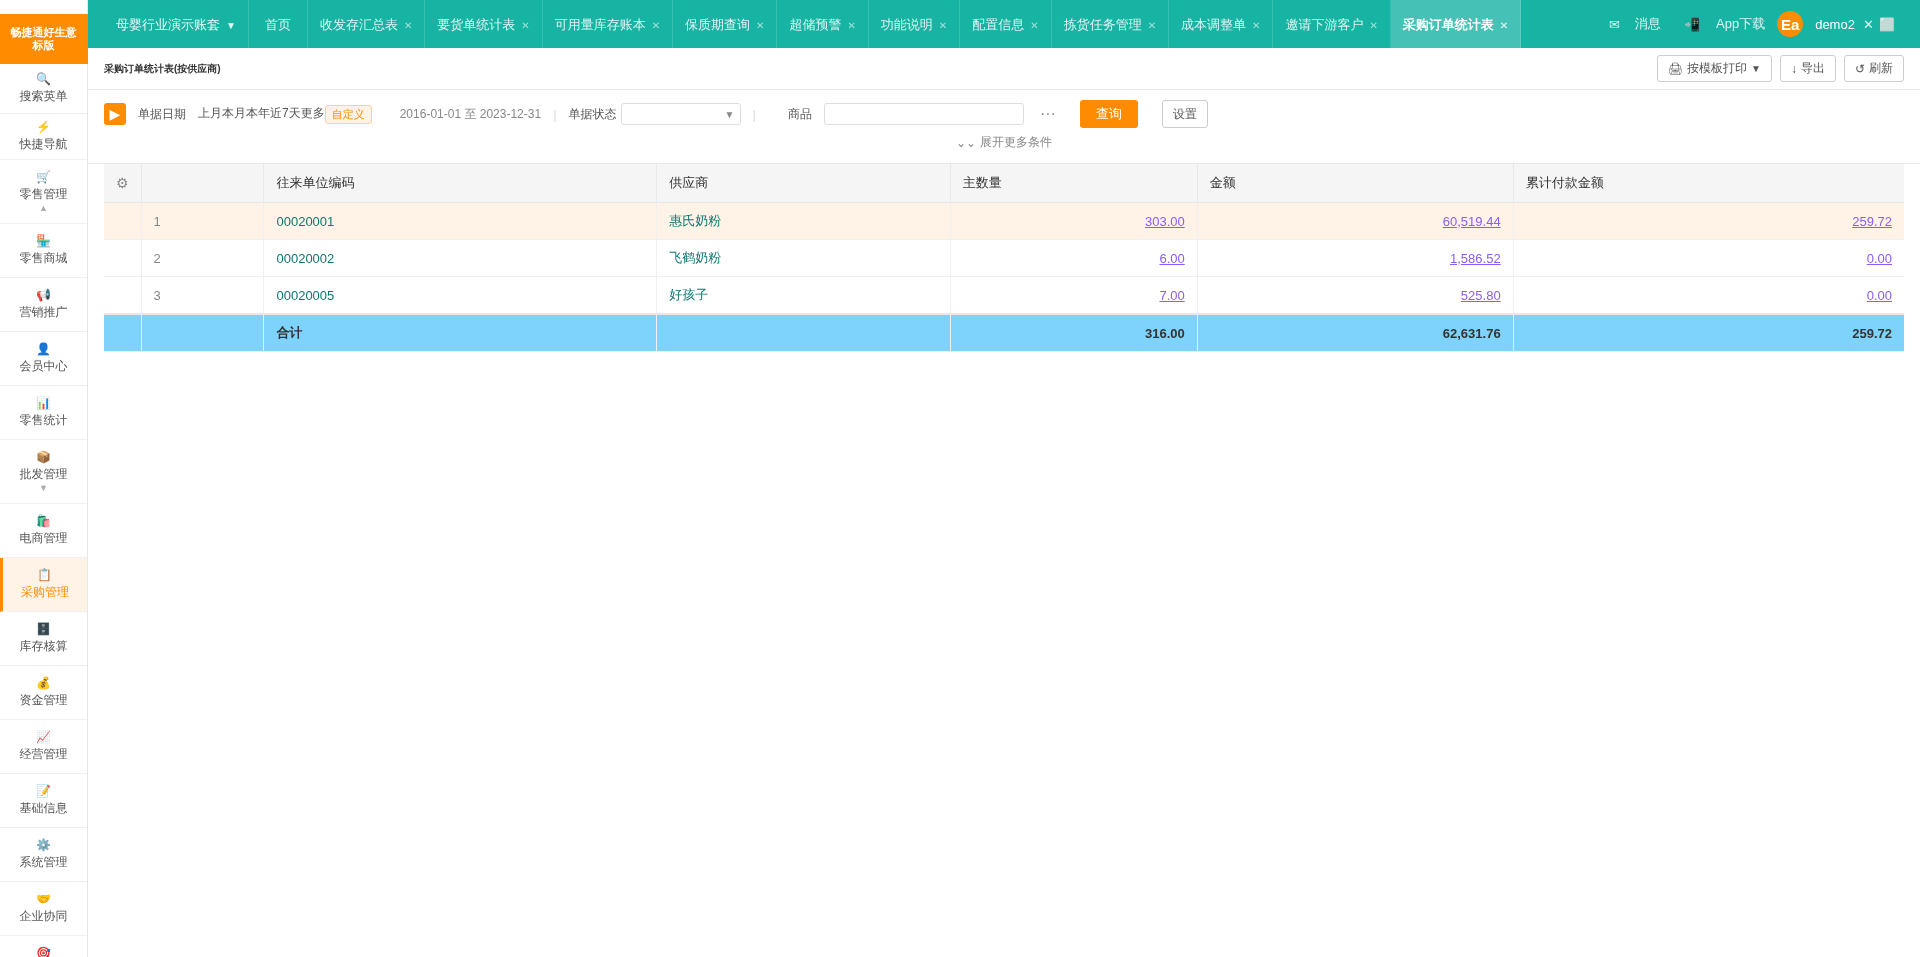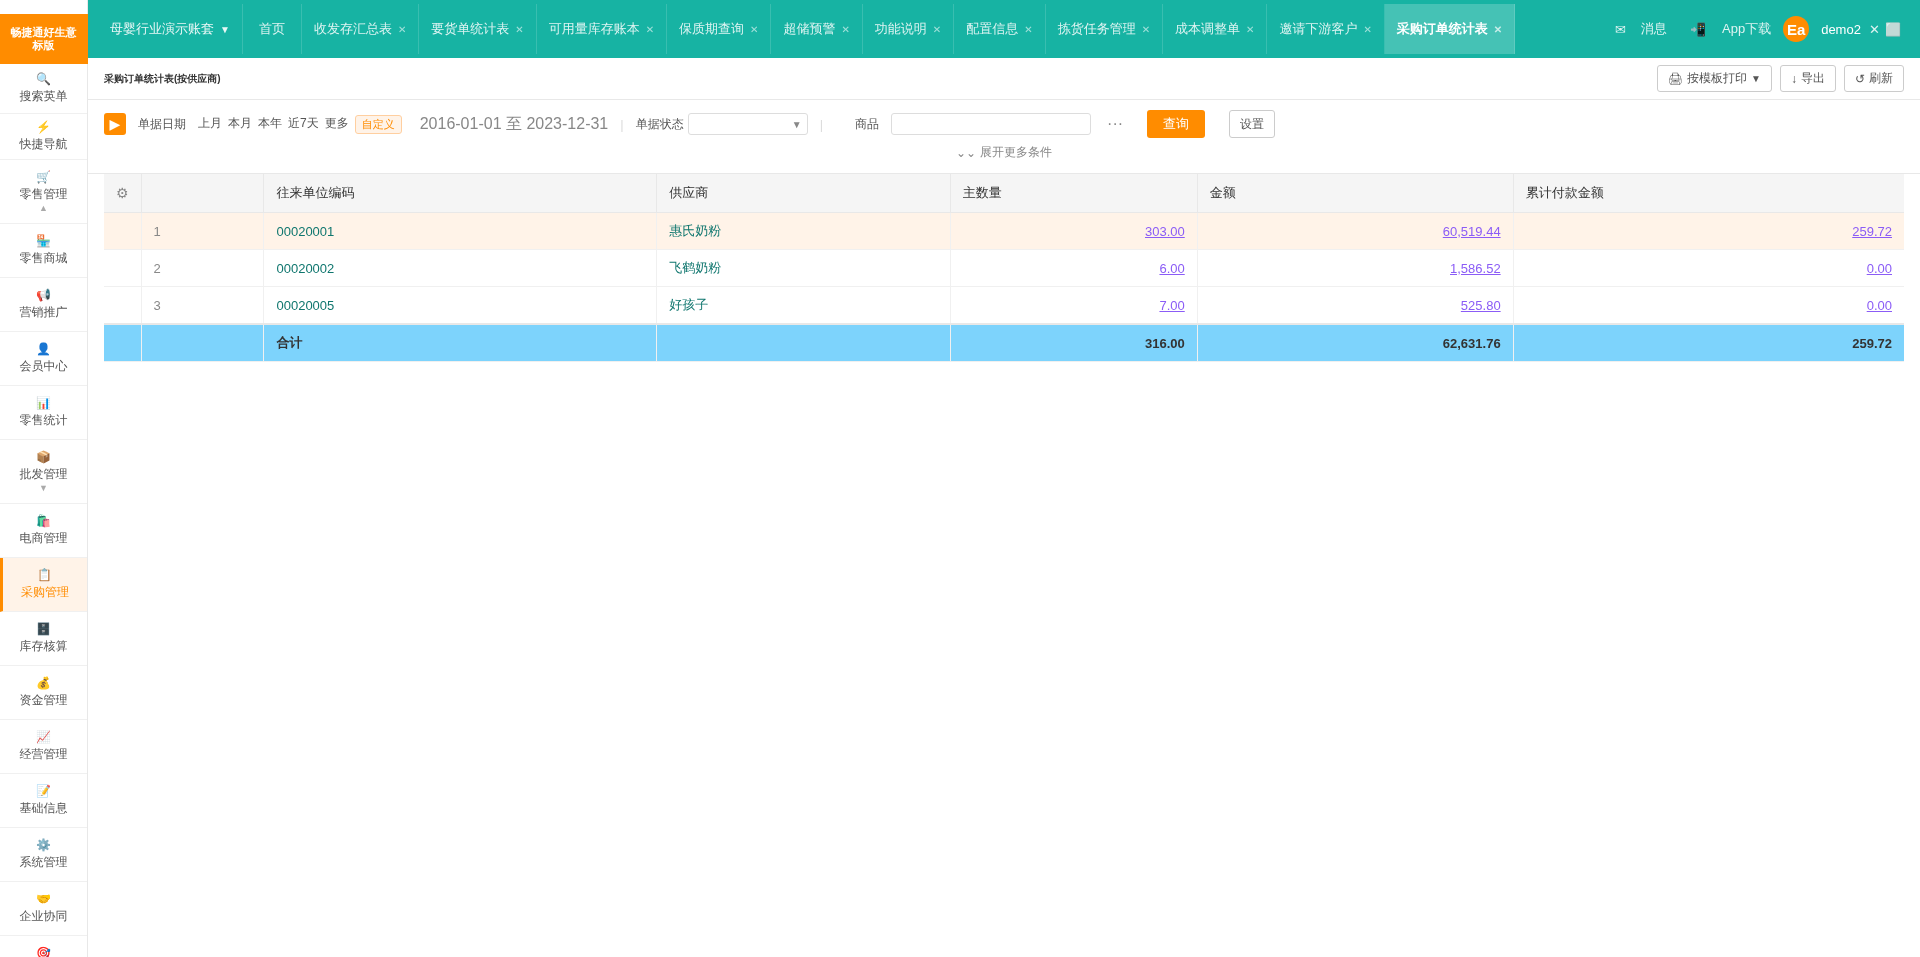--- a/index.html
+++ b/index.html
@@ -12,45 +12,45 @@
     .sidebar-search { width: 100%; padding: 8px 0; border-bottom: 1px solid #f0f0f0; display: flex; align-items: center; justify-content: center; cursor: pointer; color: #555; font-size: 12px; }
     .sidebar-nav { width: 100%; padding: 6px 0; border-bottom: 1px solid #f0f0f0; display: flex; align-items: center; justify-content: center; cursor: pointer; color: #555; font-size: 12px; }
     .sidebar-item { width: 100%; padding: 10px 4px; display: flex; flex-direction: column; align-items: center; justify-content: center; cursor: pointer; color: #555; font-size: 12px; border-bottom: 1px solid #f0f0f0; }
     .sidebar-item.active { background: #fff3e8; color: #ff8c00; border-left: 3px solid #ff8c00; }
     .sidebar-item-label { margin-top: 2px; font-size: 12px; }
 
     
     .main { flex: 1; display: flex; flex-direction: column; overflow: hidden; }
 
     
-    .topbar { height: 58px; background: #17b3a3; display: flex; align-items: center; padding: 0 10px; overflow: hidden; flex-shrink: 0; position: relative; }
+    .topbar { height: 48px; background: #17b3a3; display: flex; padding: 0 16px; overflow: hidden; flex-shrink: 0; position: relative; }
     .topbar-tab { display: flex; align-items: center; padding: 0 12px; height: 50px; font-size: 13px; color: rgba(255,255,255,0.85); cursor: pointer; white-space: nowrap; border-right: 1px solid rgba(255,255,255,0.15); flex-shrink: 0; }
     .topbar-tab.active { background: rgba(255,255,255,0.2); color: #fff; font-weight: bold; }
     .topbar-tab .close-icon { margin-left: 6px; font-size: 10px; opacity: 0.7; }
     .topbar-tab.home { padding: 0 16px; }
     .topbar-actions { margin-left: auto; display: flex; align-items: center; padding-right: 8px; flex-shrink: 0; }
     .topbar-actions span { color: rgba(255,255,255,0.85); margin-left: 12px; cursor: pointer; font-size: 13px; }
 
     
     .header-bar { height: 42px; background: #fff; border-bottom: 1px solid #e8e8e8; display: flex; align-items: center; padding: 0 16px; flex-shrink: 0; }
     .header-title { font-size: 10px; font-weight: bold; color: #333; }
     .header-actions { margin-left: auto; display: flex; align-items: center; gap: 8px; }
     .btn-print { display: flex; align-items: center; gap: 4px; border: 1px solid #ccc; background: #fff; padding: 4px 10px; border-radius: 3px; cursor: pointer; font-size: 12px; color: #555; }
     .btn-export { display: flex; align-items: center; gap: 4px; border: 1px solid #ccc; background: #fff; padding: 4px 10px; border-radius: 3px; cursor: pointer; font-size: 12px; color: #555; }
     .btn-refresh { display: flex; align-items: center; gap: 4px; border: 1px solid #ccc; background: #fff; padding: 4px 10px; border-radius: 3px; cursor: pointer; font-size: 12px; color: #555; }
 
     
     .filter-area { background: #fff; border-bottom: 1px solid #e8e8e8; padding: 10px 16px; flex-shrink: 0; }
     .filter-row { display: flex; align-items: center; gap: 12px; flex-wrap: nowrap; }
     .filter-toggle-btn { width: 22px; height: 22px; background: #ff8c00; color: #fff; border: none; border-radius: 3px; cursor: pointer; font-size: 14px; display: flex; align-items: center; justify-content: center; flex-shrink: 0; }
     .filter-label { color: #555; font-size: 12px; white-space: nowrap; flex-shrink: 0; }
-    .date-shortcuts { display: flex; gap: 6px; flex-shrink: 0; }
+    .date-shortcuts { display: flex; flex-shrink: 0; }
     .date-shortcut { font-size: 12px; color: #555; cursor: pointer; }
     .date-custom-badge { background: #fff3e8; color: #ff8c00; border: 1px solid #ffcfa0; border-radius: 3px; padding: 1px 6px; font-size: 11px; cursor: pointer; }
-    .date-range { font-size: 16px; color: #888; margin-left: 6px; text-align: right; }
+    .date-range { font-size: 12px; color: #888; margin-left: 16px; text-align: right; }
     .filter-sep { color: #ddd; }
     .filter-select-wrap { display: flex; align-items: center; gap: 4px; }
     .filter-select-label { font-size: 12px; color: #555; white-space: nowrap; }
     .filter-select { border: 1px solid #ddd; border-radius: 3px; padding: 3px 24px 3px 8px; font-size: 12px; color: #333; background: #fff; appearance: none; cursor: pointer; min-width: 120px; }
     .filter-select-wrap-inner { position: relative; display: inline-flex; align-items: center; }
     .filter-select-chevron { position: absolute; right: 6px; color: #888; pointer-events: none; font-size: 10px; }
     .filter-goods-label { font-size: 12px; color: #555; white-space: nowrap; margin-left: 20px; }
     .filter-goods-input { border: 1px solid #ddd; border-radius: 3px; padding: 3px 8px; font-size: 12px; min-width: 200px; }
     .btn-query { background: #ff8c00; color: #fff; border: none; border-radius: 3px; padding: 5px 16px; font-size: 13px; cursor: pointer; }
     .btn-settings { border: 1px solid #ccc; background: #fff; color: #555; border-radius: 3px; padding: 4px 10px; font-size: 12px; cursor: pointer; }

